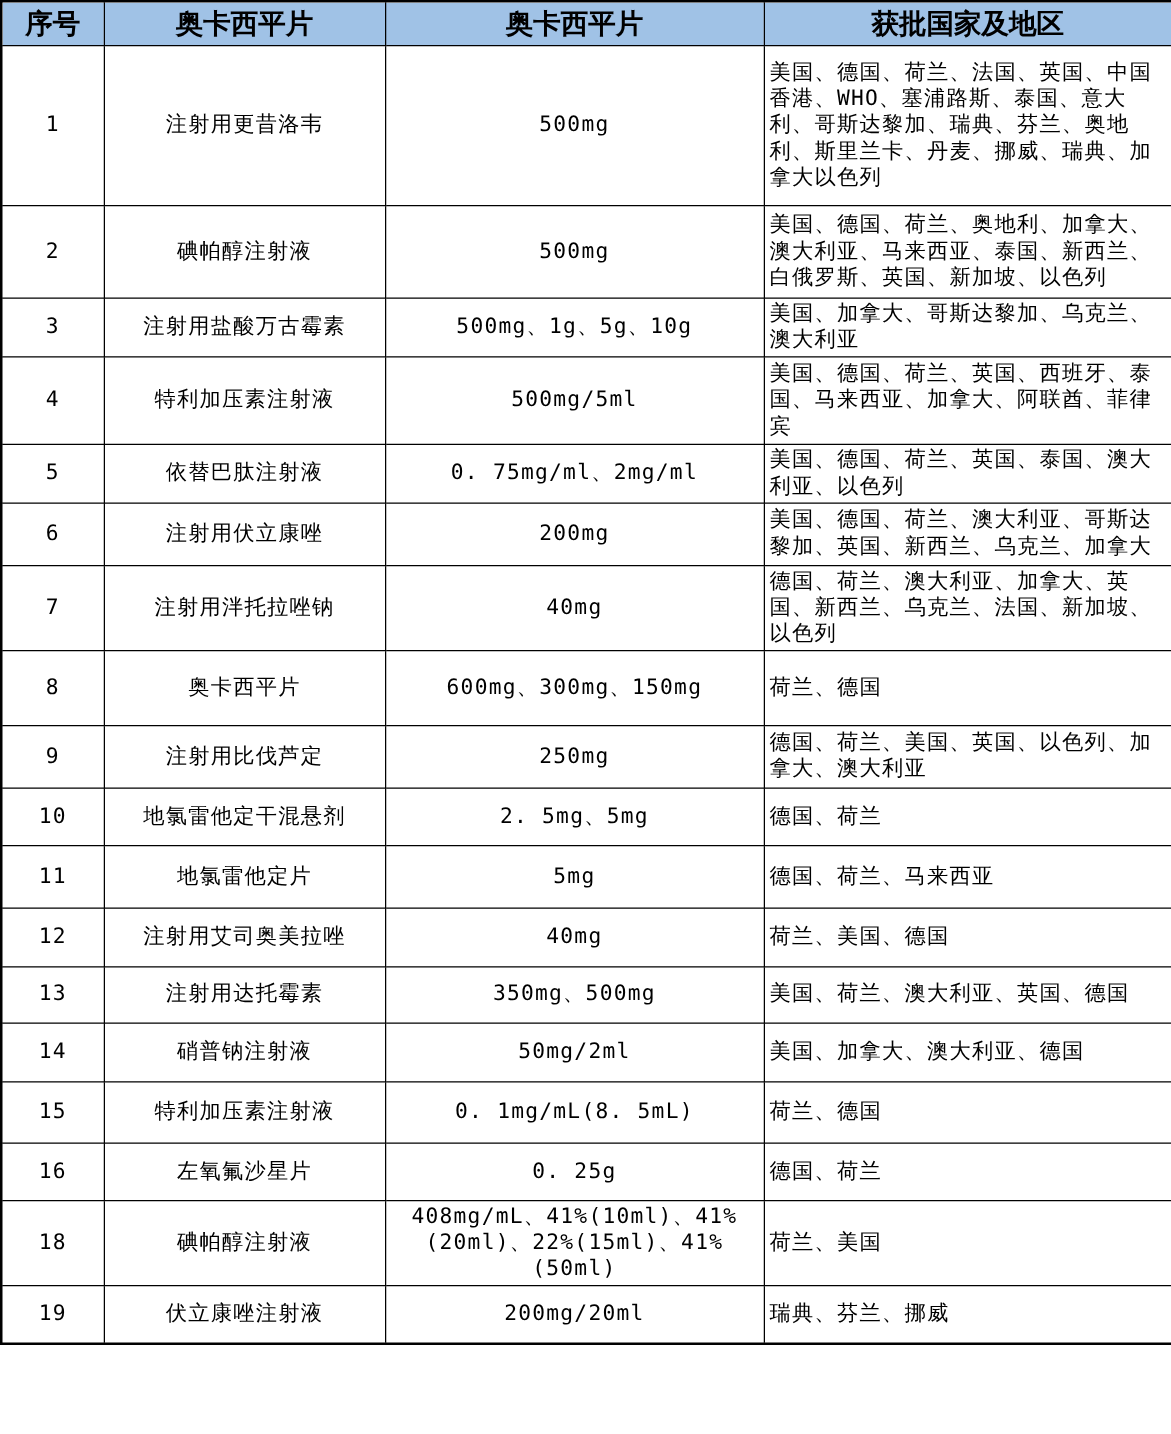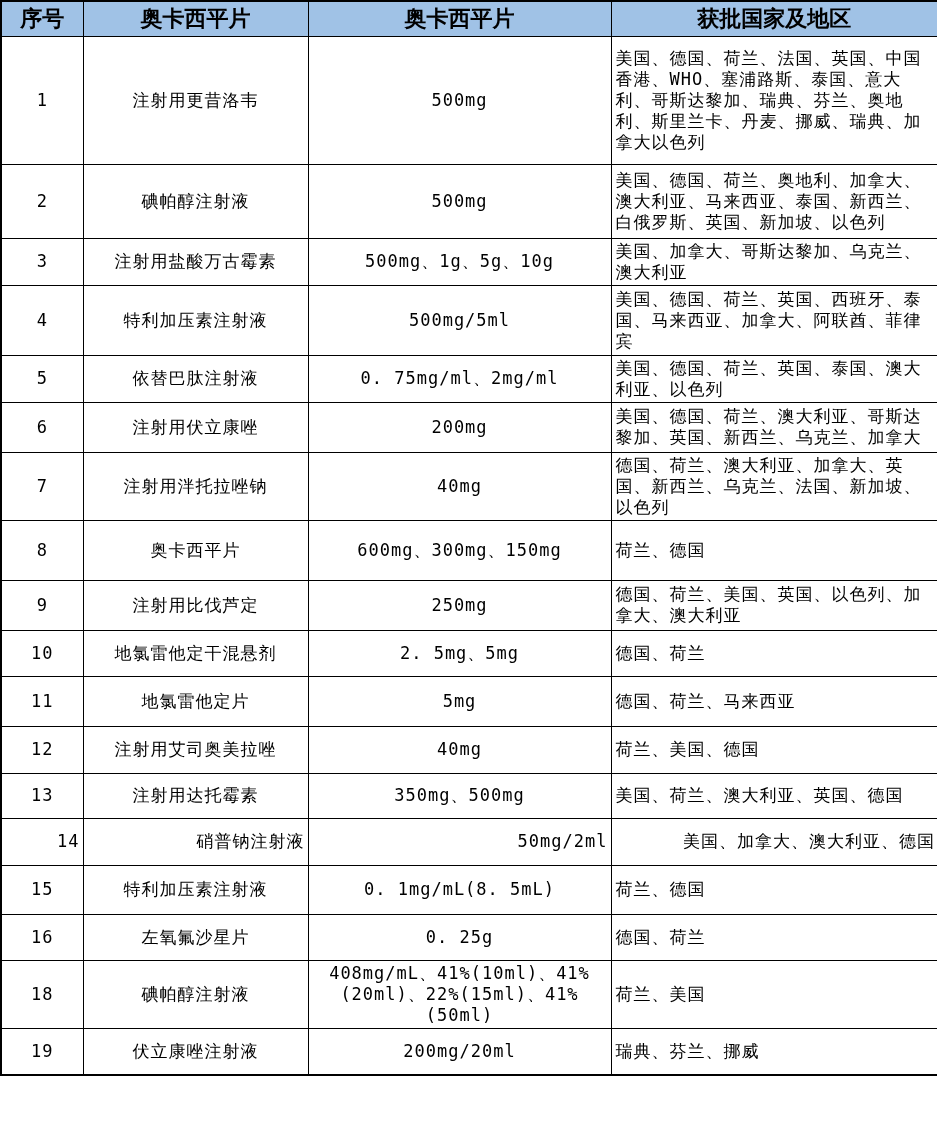--- a/index.html
+++ b/index.html
@@ -74,21 +74,21 @@
   tbody tr:nth-child(4)  td { height: 70px; }
   tbody tr:nth-child(5)  td { height: 47px; }
   tbody tr:nth-child(6)  td { height: 50px; }
   tbody tr:nth-child(7)  td { height: 68px; }
   tbody tr:nth-child(8)  td { height: 60px; }
   tbody tr:nth-child(9)  td { height: 50px; }
   tbody tr:nth-child(10) td { height: 46px; margin-top: 32px; }
   tbody tr:nth-child(11) td { height: 50px; }
   tbody tr:nth-child(12) td { height: 47px; }
   tbody tr:nth-child(13) td { height: 45px; }
-  tbody tr:nth-child(14) td { height: 47px; text-align: right; }
+  tbody tr:nth-child(14) td { height: 47px; }
   tbody tr:nth-child(15) td { height: 49px; }
   tbody tr:nth-child(16) td { height: 46px; }
   tbody tr:nth-child(17) td { height: 48px; }
   tbody tr:nth-child(18) td { height: 47px; }
   tbody tr:nth-child(19) td { height: 49px; }
 </style>
 </head>
 <body>
 
 <table class="drug-table">

